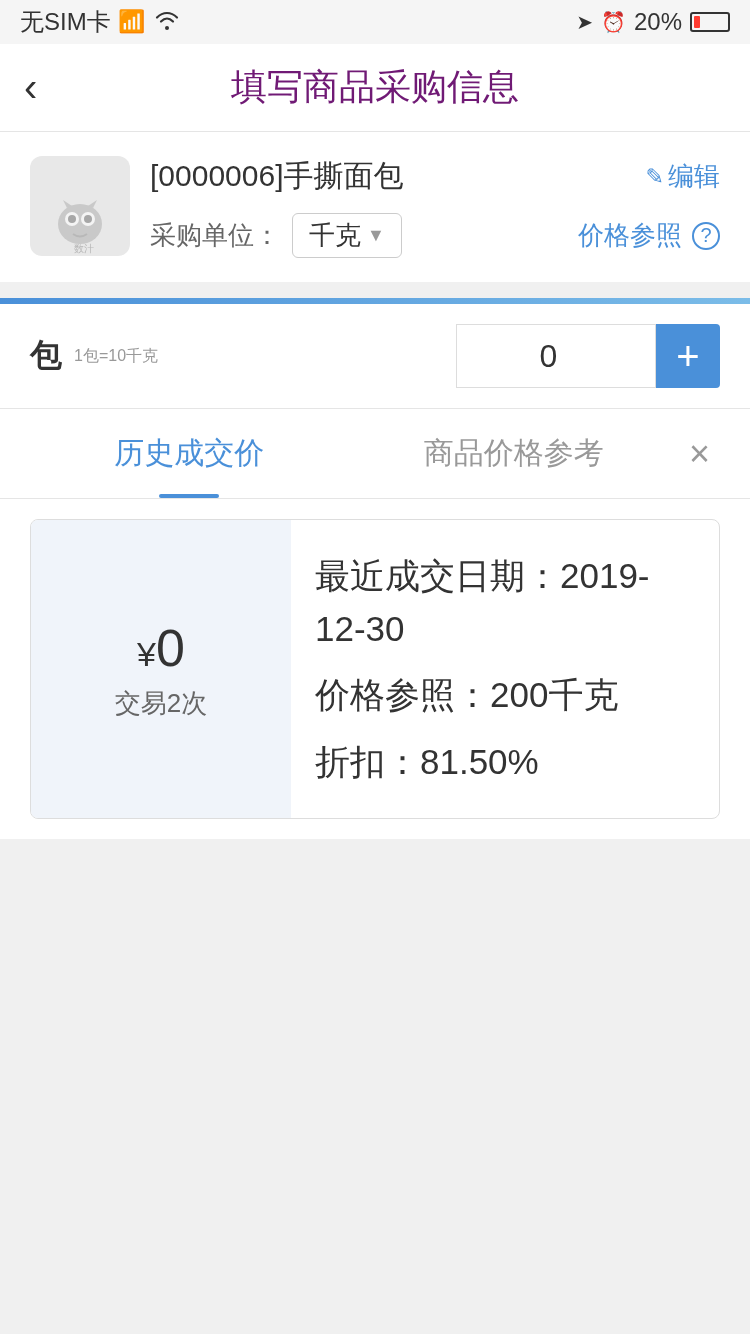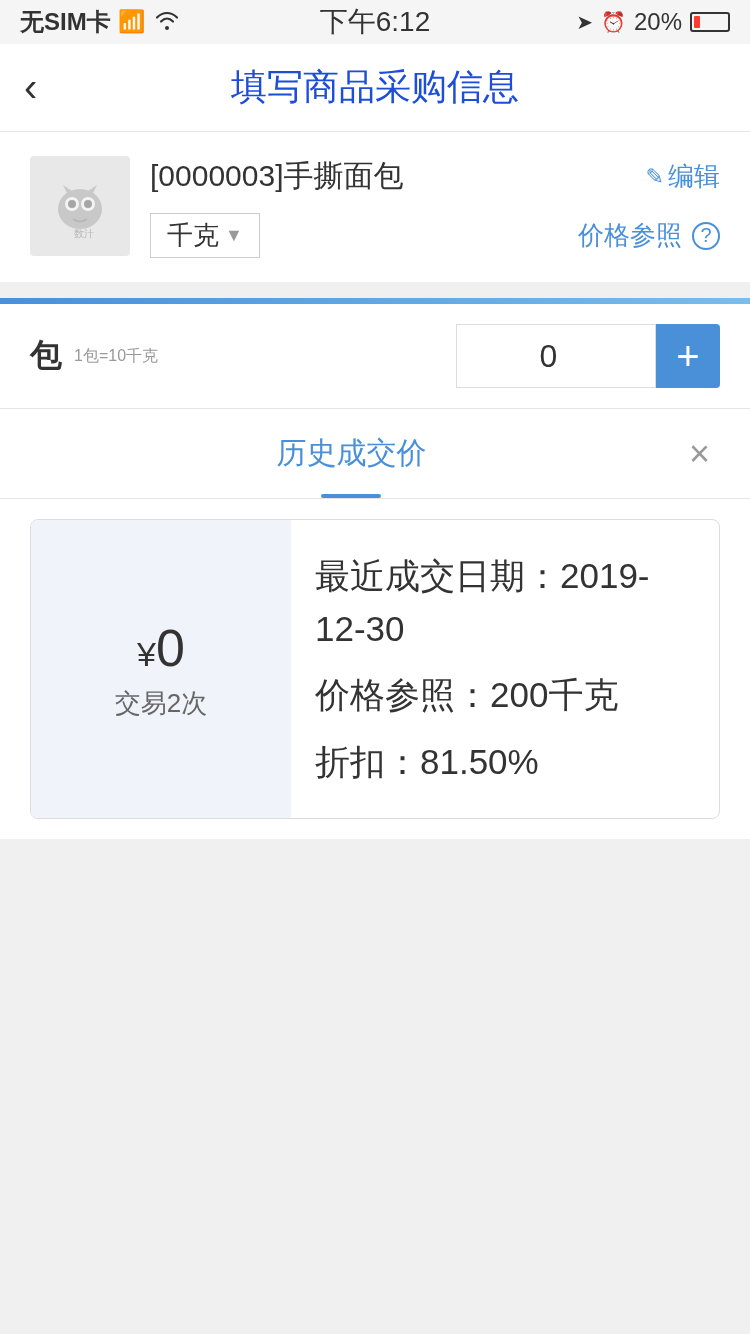--- a/index.html
+++ b/index.html
@@ -22,21 +22,20 @@
       align-items: center;
       justify-content: space-between;
       padding: 0 20px;
       font-size: 24px;
       color: #333;
     }
     .status-left {
       display: flex;
       align-items: center;
       gap: 8px;
-      font-weight: bold;
     }
     .status-center {
       position: absolute;
       left: 50%;
       transform: translateX(-50%);
       font-size: 28px;
       font-weight: 500;
     }
     .status-right {
       display: flex;
@@ -79,41 +78,41 @@
     .nav-back {
       position: absolute;
       left: 24px;
       font-size: 40px;
       color: #333;
       cursor: pointer;
     }
     .nav-title {
       font-size: 36px;
       font-weight: 500;
-      color: #1d4ed8;
+      color: #701a75;
     }
 
     
     .product-card {
       background: #fff;
       padding: 24px 30px;
       margin-bottom: 16px;
     }
     .product-header {
       display: flex;
       align-items: flex-start;
       gap: 20px;
     }
     .product-image {
       width: 100px;
       height: 100px;
       background: #e8e8e8;
-      border-radius: 4px;
-      display: flex;
-      align-items: center;
+      border-radius: 12px;
+      display: flex;
+      align-items: flex-end;
       justify-content: center;
       flex-shrink: 0;
       overflow: hidden;
     }
     .product-image svg {
       width: 70px;
       height: 70px;
       opacity: 0.5;
     }
     .product-info {
@@ -144,21 +143,21 @@
     }
     .unit-row {
       display: flex;
       align-items: center;
       gap: 12px;
       font-size: 26px;
       color: #666;
     }
     .unit-select {
       border: 1px solid #ccc;
-      border-radius: 0;
+      border-radius: 6px;
       padding: 4px 16px;
       font-size: 26px;
       color: #333;
       background: #fff;
       display: flex;
       align-items: center;
       gap: 6px;
     }
     .price-ref {
       font-size: 26px;
@@ -330,21 +329,20 @@
     <span>无SIM卡</span>
     <span style="font-size:22px;">📶</span>
     <span>
       <svg width="26" height="20" viewBox="0 0 26 20">
         <path d="M13 16a2 2 0 110 4 2 2 0 010-4z" fill="#333"></path>
         <path d="M7 11.5C8.9 9.6 11.3 8.5 13 8.5s4.1 1.1 6 3" stroke="#333" stroke-width="2.2" fill="none" stroke-linecap="round"></path>
         <path d="M3 7.5C6 4.5 9.4 3 13 3s7 1.5 10 4.5" stroke="#333" stroke-width="2.2" fill="none" stroke-linecap="round"></path>
       </svg>
     </span>
   </div>
-  <div class="status-center">下午6:12</div>
   <div class="status-right">
     <span style="font-size:20px;">➤</span>
     <span style="font-size:20px;">⏰</span>
     <span>20%</span>
     <div class="battery-icon">
       <div class="battery-body">
         <div class="battery-fill"></div>
       </div>
     </div>
   </div>
@@ -366,28 +364,29 @@
         <circle cx="27" cy="33" r="4" fill="#666"></circle>
         <circle cx="43" cy="33" r="4" fill="#666"></circle>
         <path d="M28 48 Q35 53 42 48" stroke="#888" stroke-width="2" fill="none"></path>
         <path d="M22 22 L18 14 L27 20" fill="#aaa"></path>
         <path d="M48 22 L52 14 L43 20" fill="#aaa"></path>
         <text x="29" y="66" font-size="10" fill="#888">数汁</text>
       </svg>
     </div>
     <div class="product-info">
       <div class="product-info-top">
-        <span class="product-name">[0000003]手撕面包</span>
+        <span class="product-name">[0000006]手撕面包</span>
         <span class="edit-link">
           <span style="font-size:22px;">✎</span>
           <span>编辑</span>
         </span>
       </div>
       <div class="product-meta">
         <div class="unit-row">
+          <span>采购单位：</span>
           <div class="unit-select">
             <span>千克</span>
             <span style="font-size:18px; color:#999;">▼</span>
           </div>
         </div>
         <div class="price-ref">
           <span>价格参照</span>
           <span style="width:28px;height:28px;border:2px solid #4a90d9;border-radius:50%;display:inline-flex;align-items:center;justify-content:center;font-size:20px;color:#4a90d9;">?</span>
         </div>
       </div>
@@ -406,20 +405,23 @@
     <input class="quantity-input" type="number" value="0" style="">
     <button class="quantity-plus">+</button>
   </div>
 </div>
 
 <div class="price-panel">
 
   <div class="price-tabs">
     <div class="price-tab active">
       <span>历史成交价</span>
+    </div>
+    <div class="price-tab">
+      <span>商品价格参考</span>
     </div>
     <span class="close-btn">×</span>
   </div>
 
   <div class="price-cards">
     <div class="price-card">
       <div class="price-card-left">
         <div class="price-amount">
           <span class="price-currency">¥</span><span>0</span>
         </div>

